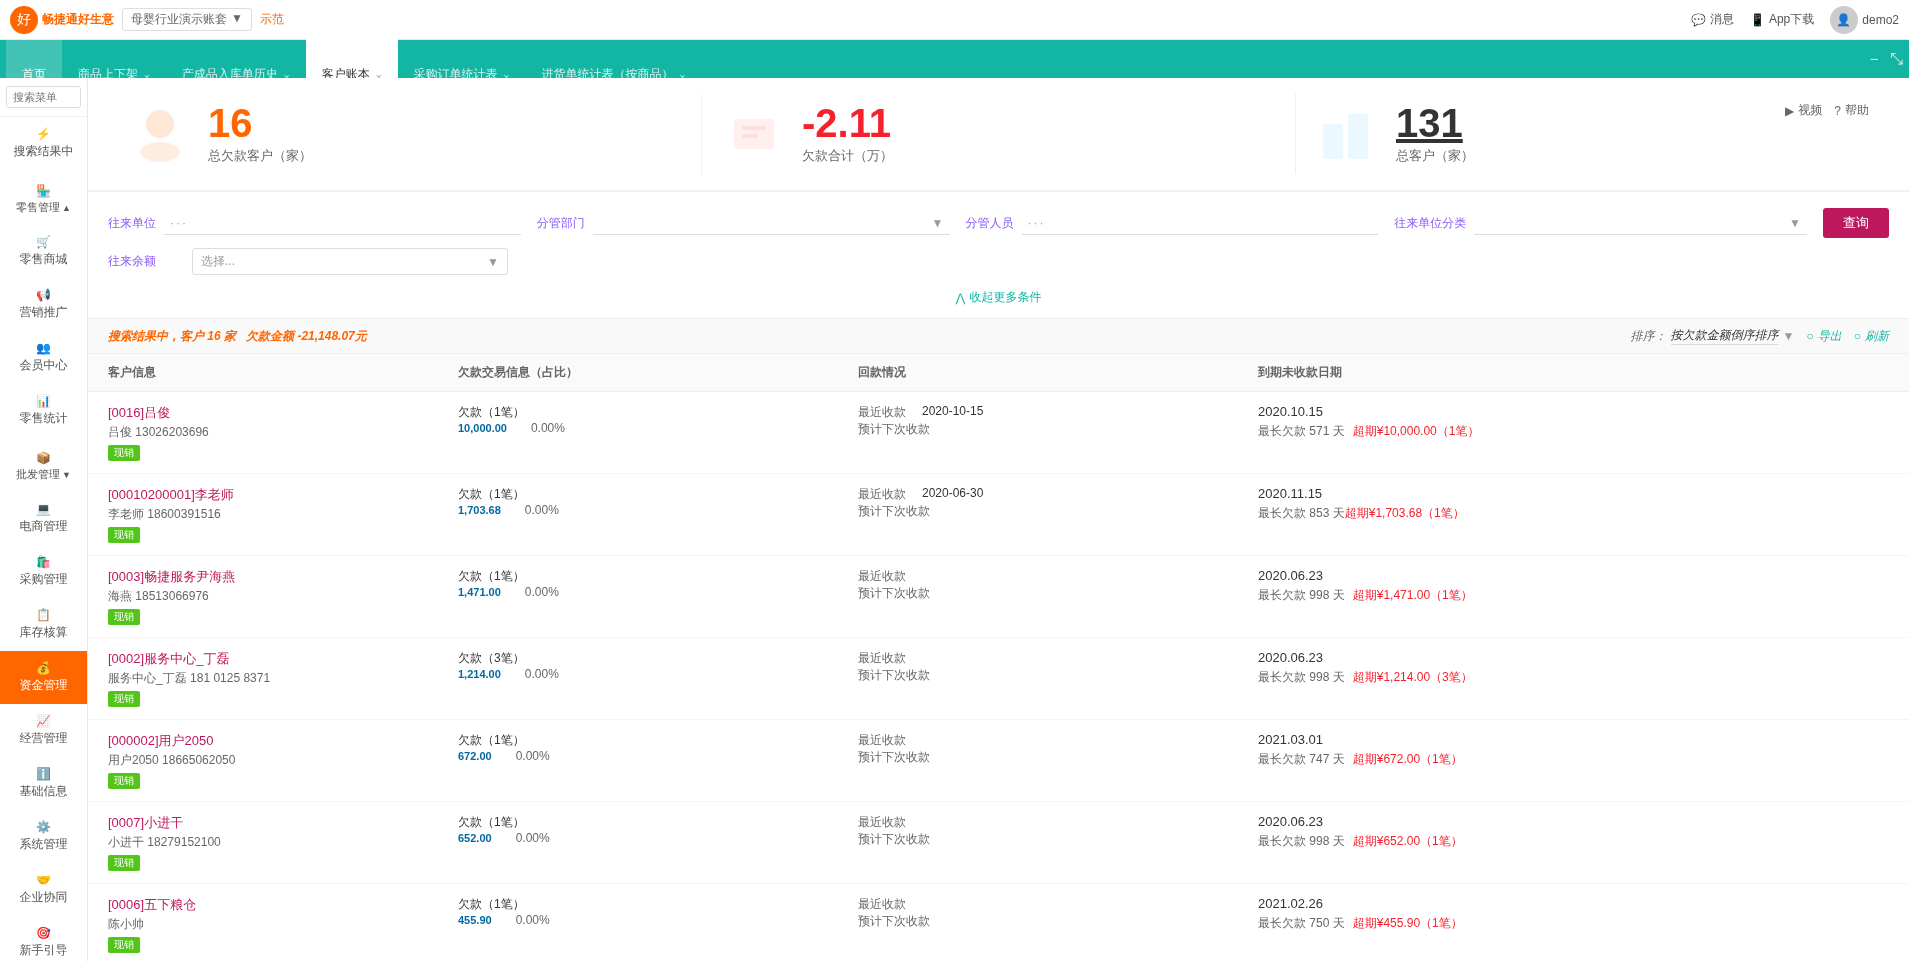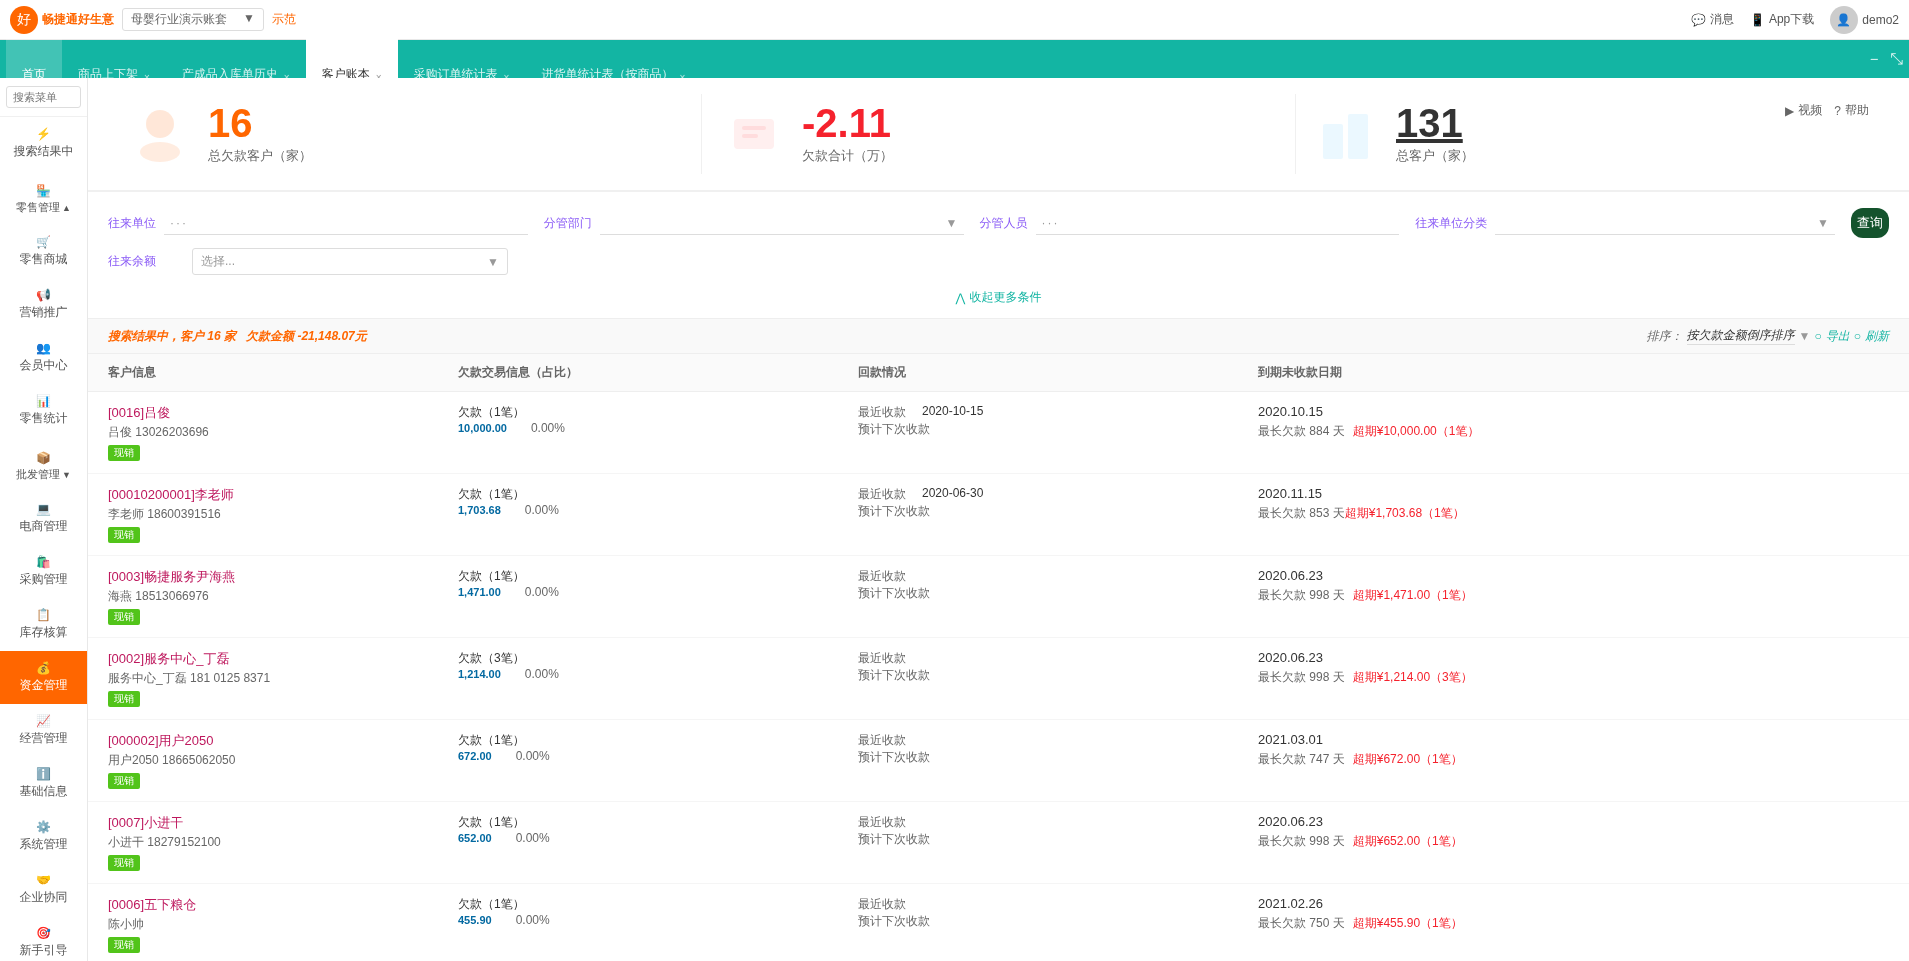--- a/index.html
+++ b/index.html
@@ -4,21 +4,21 @@
   <style>
     * { margin: 0; padding: 0; box-sizing: border-box; }
     body { font-family: 'Microsoft YaHei', Arial, sans-serif; font-size: 12px; background: #f5f5f5; color: #333; overflow: hidden; }
 
     
     .app-wrapper { display: flex; flex-direction: column; height: 961px; width: 1909px; }
     .top-bar { height: 40px; background: #fff; border-bottom: 1px solid #e8e8e8; display: flex; align-items: center; justify-content: space-between; padding: 0 10px; }
     .top-bar-left { display: flex; align-items: center; gap: 8px; }
     .logo-area { display: flex; align-items: center; gap: 4px; }
     .logo-icon { width: 28px; height: 28px; background: #ff6600; border-radius: 50%; display: flex; align-items: center; justify-content: center; color: white; font-size: 14px; }
-    .store-selector { font-size: 12px; color: #666; border: 1px solid #ddd; padding: 2px 8px; border-radius: 3px; cursor: pointer; display: flex; align-items: flex-start; gap: 16px; }
+    .store-selector { font-size: 12px; color: #666; border: 1px solid #ddd; padding: 2px 8px; border-radius: 3px; cursor: pointer; display: flex; align-items: flex-start; gap: 4px; }
     .top-bar-right { display: flex; align-items: center; gap: 16px; }
     .top-bar-btn { display: flex; align-items: center; gap: 4px; color: #555; font-size: 12px; cursor: pointer; }
     .user-avatar { width: 28px; height: 28px; border-radius: 50%; background: #ccc; display: flex; align-items: center; justify-content: center; }
 
     
     .tab-bar { height: 38px; background: #13b5a3; display: flex; align-items: center; padding: 0 6px; }
     .tab { height: 47px; padding: 0 16px; display: flex; align-items: flex-end; gap: 6px; border-radius: 3px 3px 0 0; cursor: pointer; font-size: 12px; color: rgba(255,255,255,0.85); white-space: nowrap; }
     .tab.active { background: #fff; color: #333; border-radius: 3px 3px 0 0; }
     .tab.home { background: rgba(255,255,255,0.2); color: #fff; }
     .tab-close { font-size: 10px; color: rgba(255,255,255,0.7); cursor: pointer; }
@@ -56,29 +56,29 @@
     .stat-action { display: flex; align-items: center; gap: 4px; color: #666; font-size: 12px; cursor: pointer; }
 
     
     .filter-area { background: #fff; margin: 0; padding: 16px 20px 8px; border-bottom: 1px solid #eee; }
     .filter-row { display: flex; align-items: center; gap: 16px; margin-bottom: 10px; }
     .filter-item { display: flex; align-items: center; gap: 8px; flex: 1; }
     .filter-label { color: #8b5cf6; font-size: 12px; white-space: nowrap; }
     .filter-input { flex: 1; border: none; border-bottom: 1px solid #ddd; padding: 4px 6px; font-size: 12px; color: #333; outline: none; display: flex; align-items: center; justify-content: space-between; cursor: pointer; }
     .filter-input-box { flex: 1; border: 1px solid #ddd; border-radius: 3px; padding: 4px 8px; font-size: 12px; color: #999; display: flex; align-items: center; justify-content: space-between; cursor: pointer; background: #fff; }
     .filter-dots { color: #999; letter-spacing: 2px; }
-    .btn-search { background: #14532d; color: #fff; border: none; padding: 6px 6px; border-radius: 12px; cursor: pointer; font-size: 13px; }
+    .btn-search { background: #be185d; color: #fff; border: none; padding: 6px 20px; border-radius: 3px; cursor: pointer; font-size: 13px; }
     .collapse-row { display: flex; justify-content: center; padding: 4px 0; }
     .collapse-btn { color: #13b5a3; font-size: 12px; cursor: pointer; display: flex; align-items: center; gap: 4px; }
 
     
     .result-bar { background: #f9f9f9; border-bottom: 1px solid #eee; padding: 8px 20px; display: flex; align-items: center; justify-content: space-between; font-style: italic; }
     .result-info { font-size: 12px; color: #333; }
     .result-info span { color: #ff6600; font-weight: bold; }
-    .result-actions { display: flex; align-items: center; gap: 4px; font-size: 12px; }
+    .result-actions { display: flex; align-items: center; gap: 12px; font-size: 12px; }
     .result-sort { color: #666; display: flex; align-items: center; gap: 4px; }
     .result-action-btn { color: #13b5a3; cursor: pointer; display: flex; align-items: center; gap: 4px; }
 
     
     .table-area { background: #fff; margin: 0; }
     .table-header { display: grid; grid-template-columns: 350px 400px 400px 1fr; padding: 10px 20px; background: #fafafa; border-bottom: 1px solid #eee; }
     .th { font-size: 12px; color: #666; font-weight: bold; }
     .table-row { display: grid; grid-template-columns: 350px 400px 400px 1fr; padding: 12px 20px; border-bottom: 1px solid #f5f5f5; align-items: start; }
     .customer-name { color: #be185d; font-size: 13px; cursor: pointer; text-decoration: none; }
     .customer-sub { color: #666; font-size: 12px; margin-top: 2px; }
@@ -399,21 +399,21 @@
           <div>
             <div style="display:flex;gap:16px;">
               <span class="recent-label">最近收款</span>
               <span class="recent-date">2020-10-15</span>
             </div>
             <div style="color:#666;font-size:12px;">预计下次收款</div>
           </div>
           <div>
             <div class="overdue-date">2020.10.15</div>
             <div style="display:flex;align-items:center;gap:8px;margin-top:4px;">
-              <span class="overdue-days">最长欠款 884 天</span>
+              <span class="overdue-days">最长欠款 571 天</span>
               <span class="overdue-text">超期¥10,000.00（1笔）</span>
             </div>
           </div>
         </div>
 
         <div class="table-row">
           <div>
             <div><a class="customer-name">
               <span>[00010200001]</span><span>李老师</span>
             </a></div>

